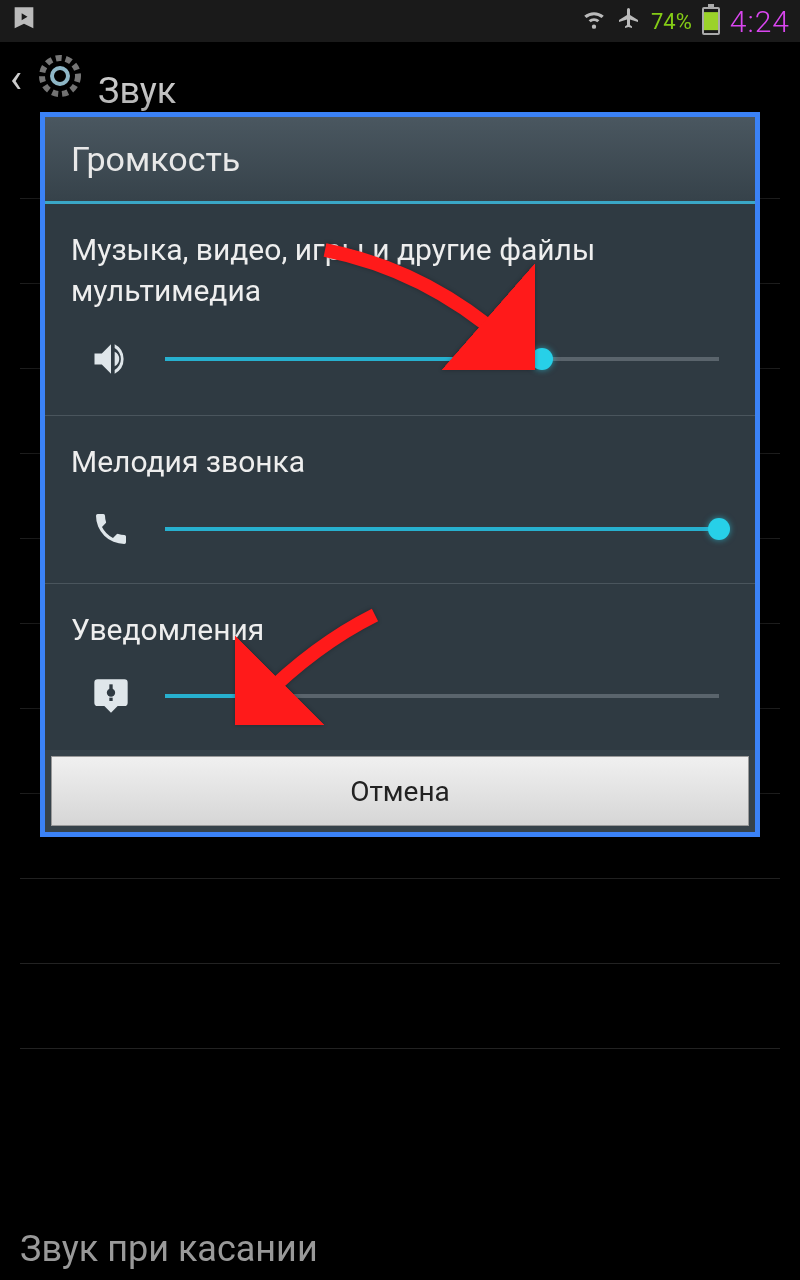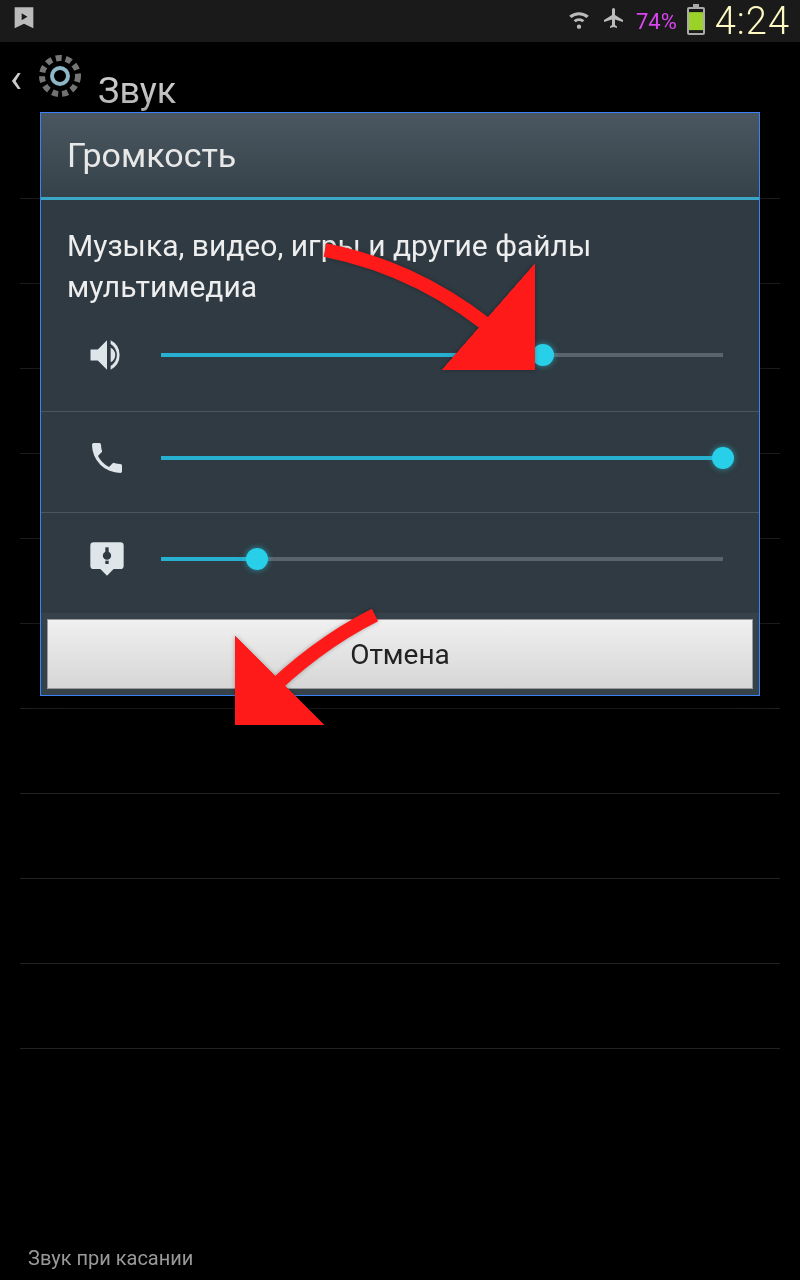--- a/index.html
+++ b/index.html
@@ -3,37 +3,37 @@
 <meta charset="utf-8">
 <style>
 *{margin:0;padding:0;box-sizing:border-box;font-family:Roboto,Arial,sans-serif;}
 html,body{width:800px;height:1280px;overflow:hidden;background:#000;}
 .screen{position:relative;width:800px;height:1280px;}
 
 
 .statusbar{height:42px;background:#1a1a1a;display:flex;align-items:center;padding:0 10px;color:#bbb;}
 .statusbar .left{flex:1;display:flex;align-items:center;gap:6px;}
 .statusbar .right{display:flex;align-items:center;gap:10px;font-size:24px;}
-.statusbar .clock{color:#fef9c3;font-size:38px;font-weight:300;letter-spacing:1px;}
-.statusbar .pct{color:#d946ef;font-size:22px;}
+.statusbar .clock{color:#d946ef;font-size:30px;font-weight:300;letter-spacing:1px;}
+.statusbar .pct{color:#84cc16;font-size:22px;}
 .batt{width:18px;height:28px;border:2px solid #aaa;border-radius:2px;position:relative;display:inline-block;}
 .batt::before{content:"";position:absolute;top:-5px;left:4px;width:6px;height:3px;background:#aaa;}
 .batt .fill{position:absolute;bottom:0;left:0;right:0;height:74%;background:#9bd22a;}
 
 
 .bg-header{height:72px;display:flex;align-items:center;padding:0 10px;gap:14px;color:#ccc;}
 .bg-header .back{color:#ccc;font-size:40px;}
 .bg-header .gear svg{width:48px;height:48px;}
 .bg-header .title{font-size:36px;color:#ccc;margin-top:26px;}
 .bg-settings{padding:0 20px;}
 .bg-row{height:85px;border-bottom:1px solid #222;display:flex;align-items:flex-end;padding-bottom:8px;color:#666;font-size:30px;}
-.bg-bottom{position:absolute;bottom:10px;left:20px;color:#999;font-size:20px;margin-left:8px;}
+.bg-bottom{position:absolute;bottom:10px;left:20px;color:#999;font-size:36px;}
 
 
-.dialog{position:absolute;top:112px;left:40px;right:40px;background:#f0abfc;border:1px solid #3b82f6;box-shadow:0 10px 40px rgba(0,0,0,0.6);}
+.dialog{position:absolute;top:112px;left:40px;right:40px;background:#f0abfc;border:5px solid #3b82f6;box-shadow:0 10px 40px rgba(0,0,0,0.6);}
 .dialog-header{background:linear-gradient(#4a5760,#36424a);padding:22px 26px;}
 .dialog-title{color:#e8e8e8;font-size:34px;font-weight:400;}
 .dialog-divider{height:3px;background:#3aa7c7;}
 .dialog-body{background:#2f3a42;}
 .section{border-bottom:1px solid #4a555d;padding:26px 26px 34px 26px;}
 .section:last-of-type{border-bottom:none;}
 .section-label{color:#eee;font-size:30px;line-height:1.35;margin-bottom:26px;}
 .slider-row{display:flex;align-items:center;gap:24px;padding:0 10px;}
 .icon-box{width:60px;display:flex;justify-content:center;color:#dfe6ea;}
 .icon-box svg{fill:#dfe6ea;}
@@ -125,35 +125,37 @@
           </span>
           <div class="slider">
             <div class="track"></div>
             <div class="fill" style="width:68%"></div>
             <div class="thumb" style="left:68%"></div>
           </div>
         </div>
       </div>
 
       <div class="section">
+        <div class="section-label">Мелодия звонка</div>
         <div class="slider-row">
           <span class="icon-box">
             <svg width="40" height="40" viewBox="0 0 24 24">
                 <path d="M6.6 10.8a15 15 0 006.6 6.6l2.2-2.2a1 1 0 011-.25 11.4 11.4 0 003.6.6 1 1 0 011 1V20a1 1 0 01-1 1A17 17 0 013 4a1 1 0 011-1h3.4a1 1 0 011 1 11.4 11.4 0 00.6 3.6 1 1 0 01-.25 1L6.6 10.8z"></path>
               </svg>
           </span>
           <div class="slider">
             <div class="track"></div>
             <div class="fill" style="width:100%"></div>
             <div class="thumb" style="left:100%"></div>
           </div>
         </div>
       </div>
 
       <div class="section">
+        <div class="section-label">Уведомления</div>
         <div class="slider-row">
           <span class="icon-box">
             <svg width="40" height="40" viewBox="0 0 24 24">
                 <path d="M20 2H4a2 2 0 00-2 2v12a2 2 0 002 2h4l4 4 4-4h4a2 2 0 002-2V4a2 2 0 00-2-2z" fill="#dfe6ea"></path>
                 <circle cx="12" cy="10" r="2.5" fill="#2f3a42"></circle>
                 <rect x="11" y="13" width="2" height="2" fill="#2f3a42"></rect>
                 <rect x="11" y="5" width="2" height="6" fill="#2f3a42"></rect>
               </svg>
           </span>
           <div class="slider">

